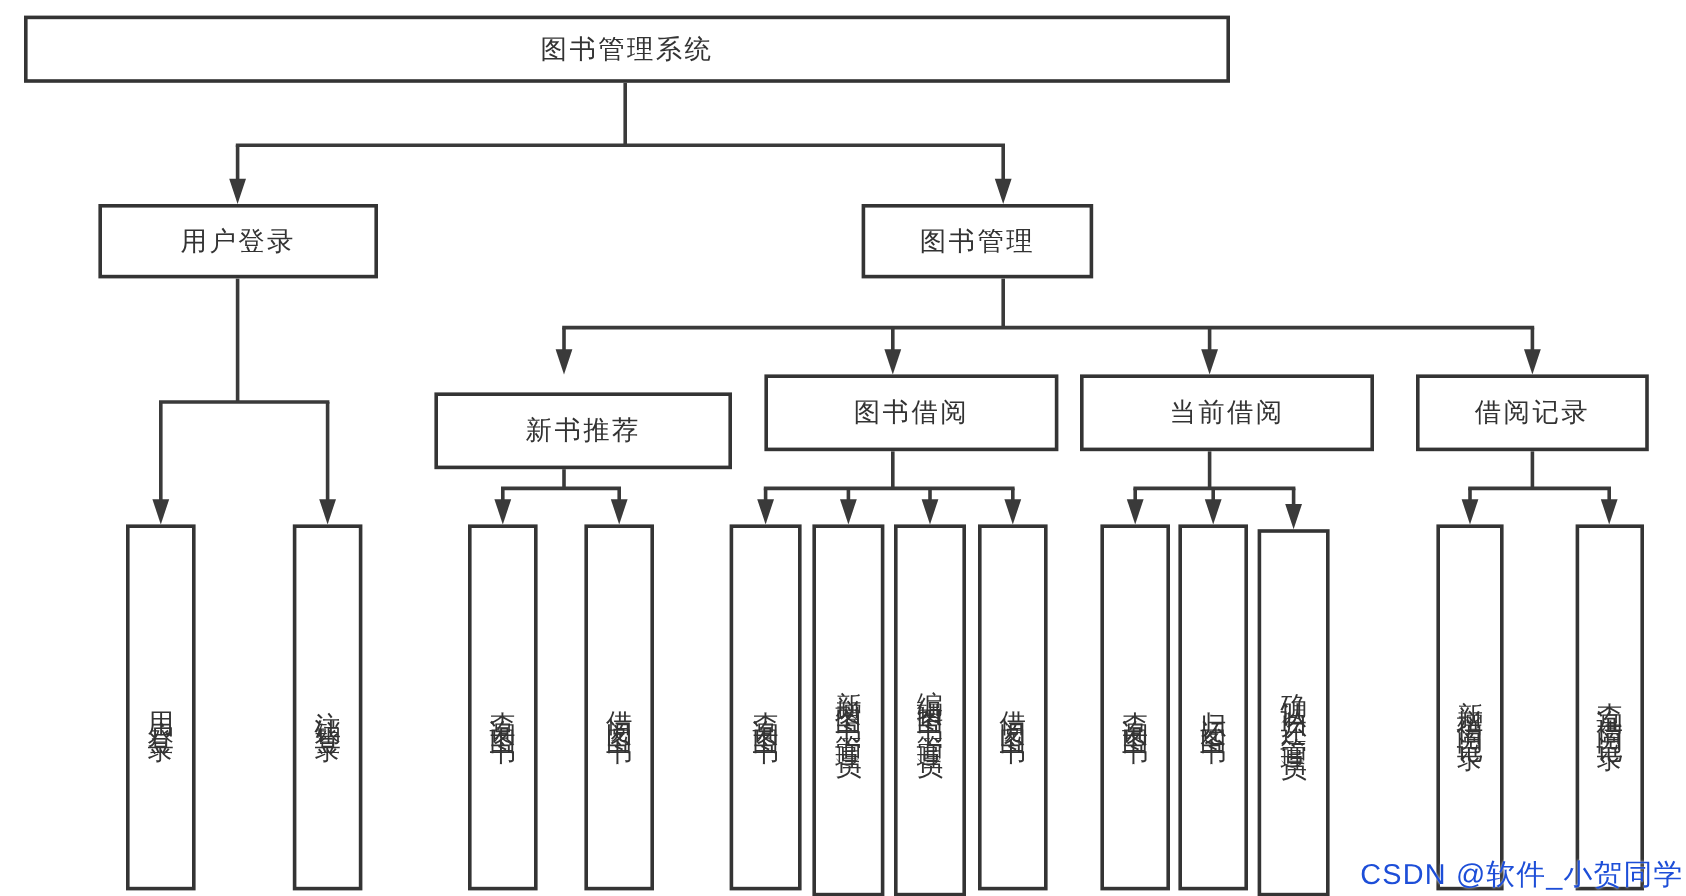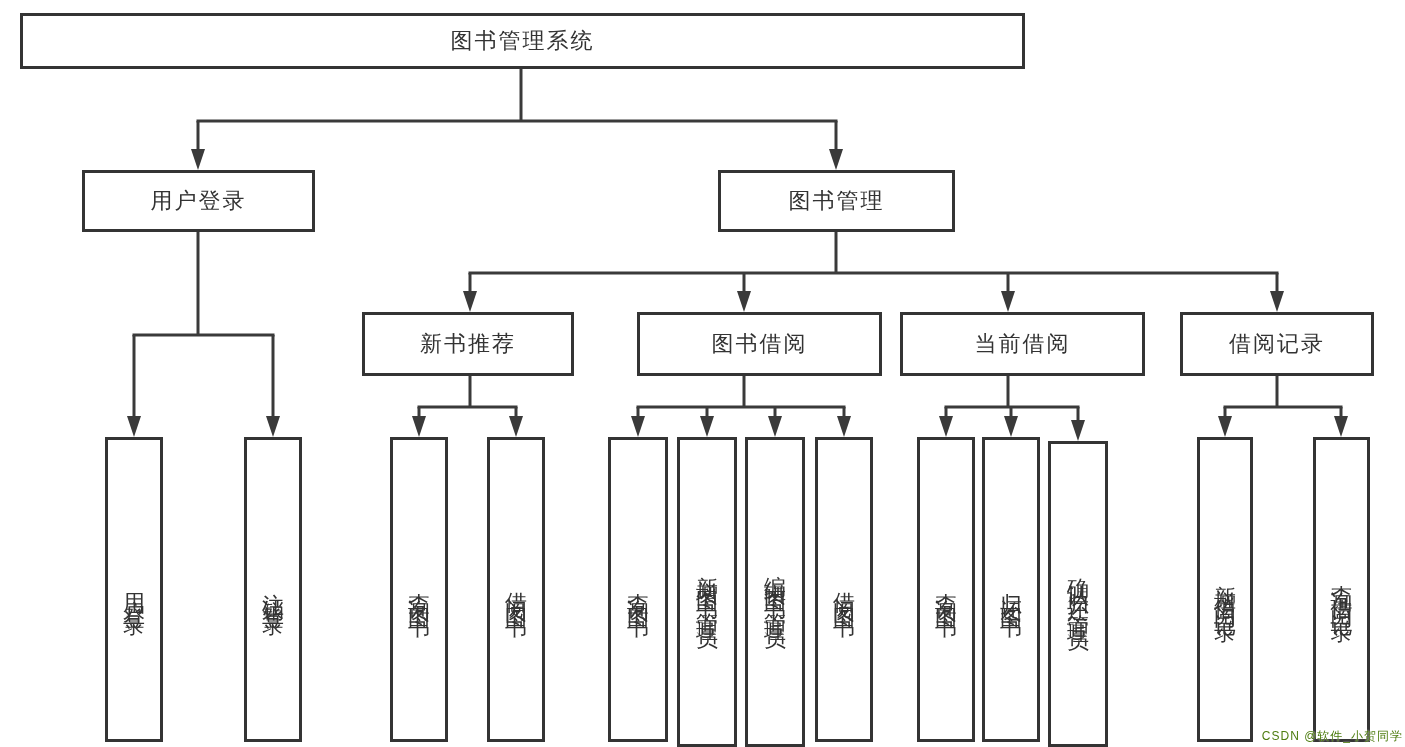--- a/index.html
+++ b/index.html
@@ -17,21 +17,21 @@
     z-index:2;
   }
   .hnode{font-size:22px;letter-spacing:2px;white-space:nowrap;}
   .vnode span{
     writing-mode:vertical-rl;text-orientation:mixed;
     font-size:22px;letter-spacing:0.34em;line-height:1;
     white-space:nowrap;color:#333333;
   }
   .watermark{
     position:absolute;right:2px;bottom:2px;z-index:5;
-    font-size:12px;letter-spacing:1px;color:#4d7c0f;
+    font-size:24px;letter-spacing:1px;color:#1d4ed8;
     text-shadow:0 0 2px #ffffff;white-space:nowrap;
   }
 </style>
 </head>
 <body>
 
 <div class="stage">
 
   <svg class="wires" viewBox="0 0 1405 747" xmlns="http://www.w3.org/2000/svg">
       <line x1="521" y1="69" x2="521" y2="121" stroke="#3a3a3a" stroke-width="3"></line>
@@ -88,25 +88,25 @@
       <polygon points="1334,416 1348,416 1341,437" fill="#3a3a3a"></polygon>
     </svg>
 
   <div class="node hnode" style="left:20px;top:13px;width:1005px;height:56px;">
     <span>图书管理系统</span>
   </div>
 
   <div class="node hnode" style="left:82px;top:170px;width:233px;height:62px;">
     <span>用户登录</span>
   </div>
-  <div class="node hnode" style="left:718px;top:170px;width:237px;height:62px;">
+  <div class="node hnode" style="left:718px;top:170px;width:193px;height:62px;">
     <span>图书管理</span>
   </div>
 
-  <div class="node hnode" style="left:362px;top:312px;width:212px;height:64px;">
+  <div class="node hnode" style="left:362px;top:327px;width:248px;height:64px;">
     <span>新书推荐</span>
   </div>
   <div class="node hnode" style="left:637px;top:312px;width:245px;height:64px;">
     <span>图书借阅</span>
   </div>
   <div class="node hnode" style="left:900px;top:312px;width:245px;height:64px;">
     <span>当前借阅</span>
   </div>
   <div class="node hnode" style="left:1180px;top:312px;width:194px;height:64px;">
     <span>借阅记录</span>

